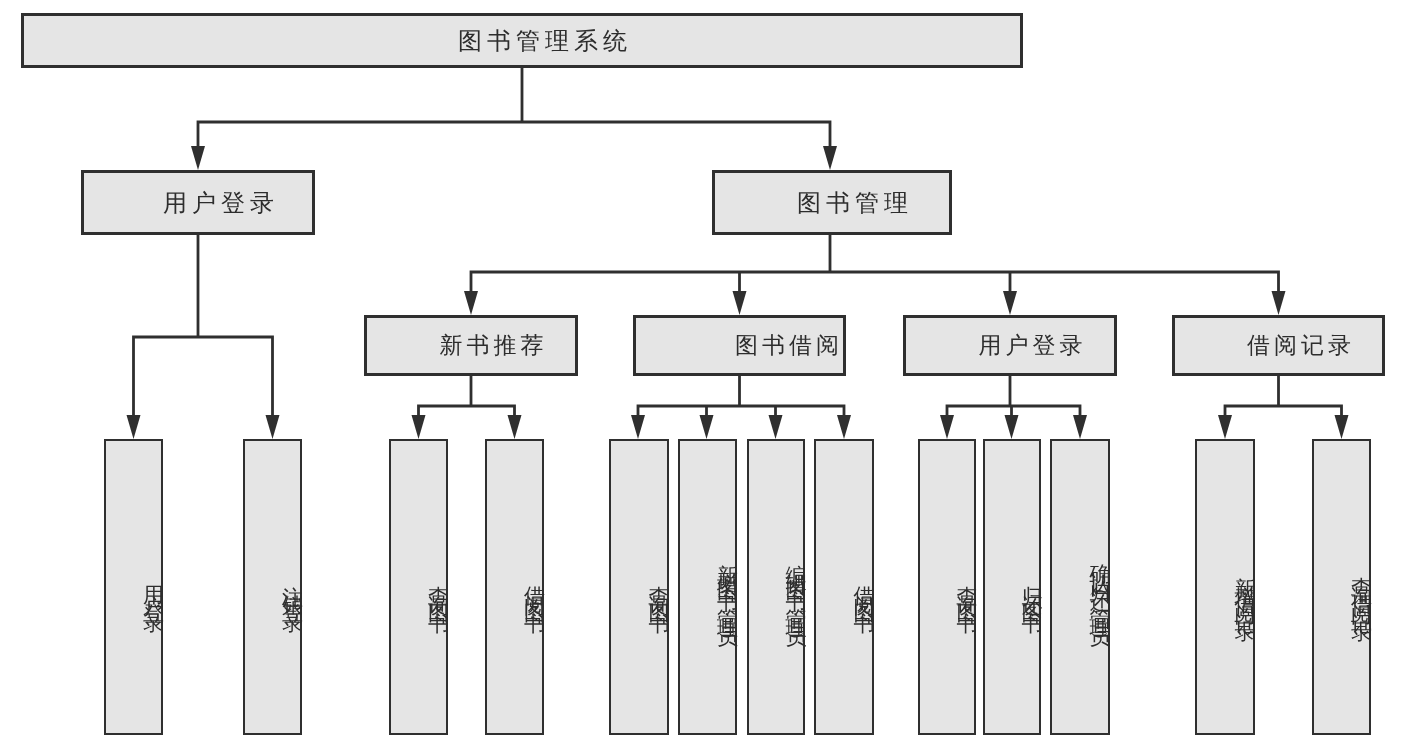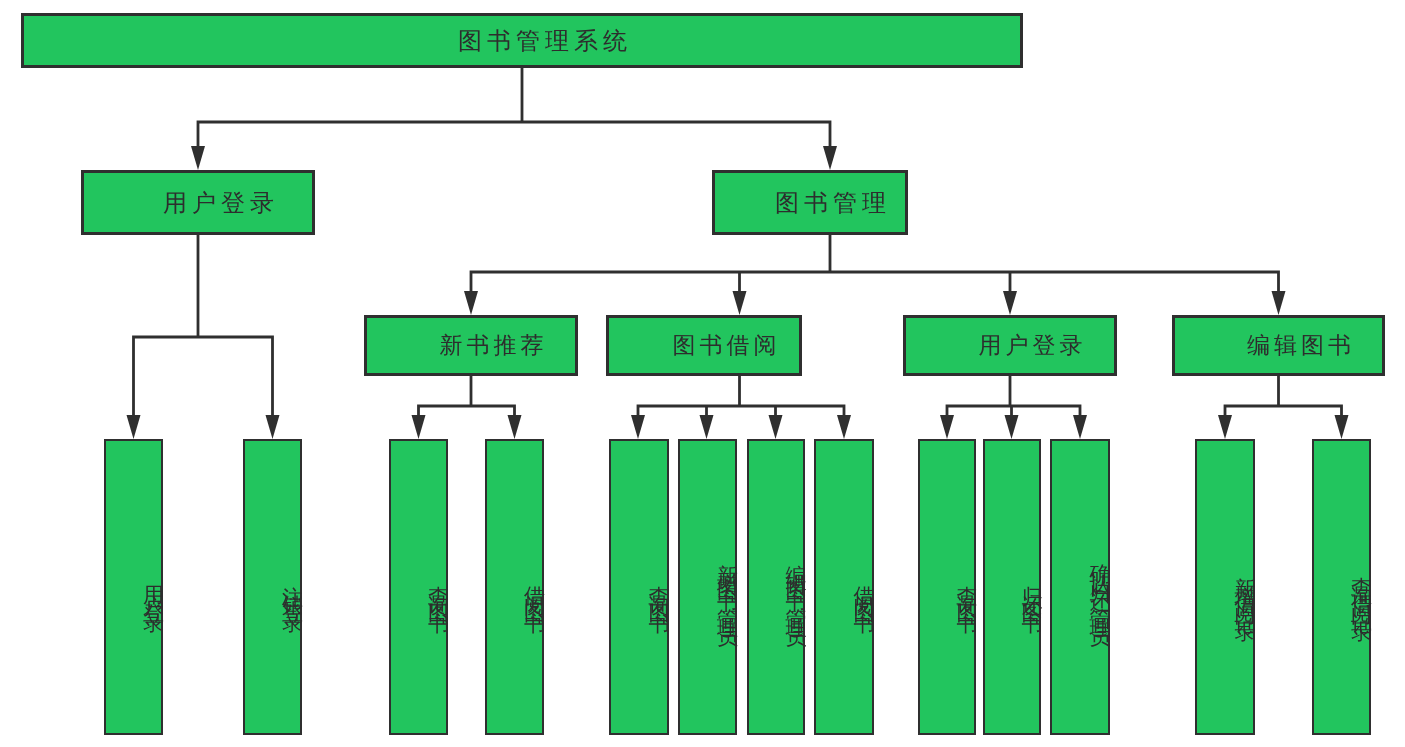--- a/index.html
+++ b/index.html
@@ -19,21 +19,21 @@
     position: absolute;
     left: 0; top: 0;
     width: 1405px;
     height: 747px;
     pointer-events: none;
   }
   .box {
     position: absolute;
     box-sizing: border-box;
     border: 3px solid #2f2f2f;
-    background: #22c55e;
+    background: #e5e5e5;
     display: flex;
     align-items: center;
     justify-content: center;
     padding-left: 41px;
   }
   .leaf {
     border-width: 2.5px;
   }
   .hlabel {
     color: #2d2d2d;
@@ -118,35 +118,35 @@
     </g>
   </svg>
 
   <div class="box" style="left:21px; top:13px; width:1002px; height:55px;">
     <span class="hlabel">图书管理系统</span>
   </div>
 
   <div class="box" style="left:81px; top:170px; width:234px; height:65px;">
     <span class="hlabel">用户登录</span>
   </div>
-  <div class="box" style="left:712px; top:170px; width:196px; height:65px;font-family:Liberation Serif, serif;">
+  <div class="box" style="left:712px; top:170px; width:240px; height:65px;font-family:Liberation Serif, serif;">
     <span class="hlabel">图书管理</span>
   </div>
 
   <div class="box" style="left:364px; top:315px; width:214px; height:61px;">
     <span class="hlabel l3">新书推荐</span>
   </div>
-  <div class="box" style="left:606px; top:315px; width:196px; height:61px;">
+  <div class="box" style="left:633px; top:315px; width:213px; height:61px;justify-content:flex-end;">
     <span class="hlabel l3">图书借阅</span>
   </div>
   <div class="box" style="left:903px; top:315px; width:214px; height:61px;">
     <span class="hlabel l3">用户登录</span>
   </div>
   <div class="box" style="left:1172px; top:315px; width:213px; height:61px;">
-    <span class="hlabel l3">编辑图书</span>
+    <span class="hlabel l3">借阅记录</span>
   </div>
 
   <div class="box leaf" style="left:104px; top:439px; width:59px; height:296px;">
     <span class="vlabel">用户登录</span>
   </div>
   <div class="box leaf" style="left:243px; top:439px; width:59px; height:296px;">
     <span class="vlabel">注销登录</span>
   </div>
   <div class="box leaf" style="left:389px; top:439px; width:59px; height:296px;">
     <span class="vlabel">查询图书</span>

